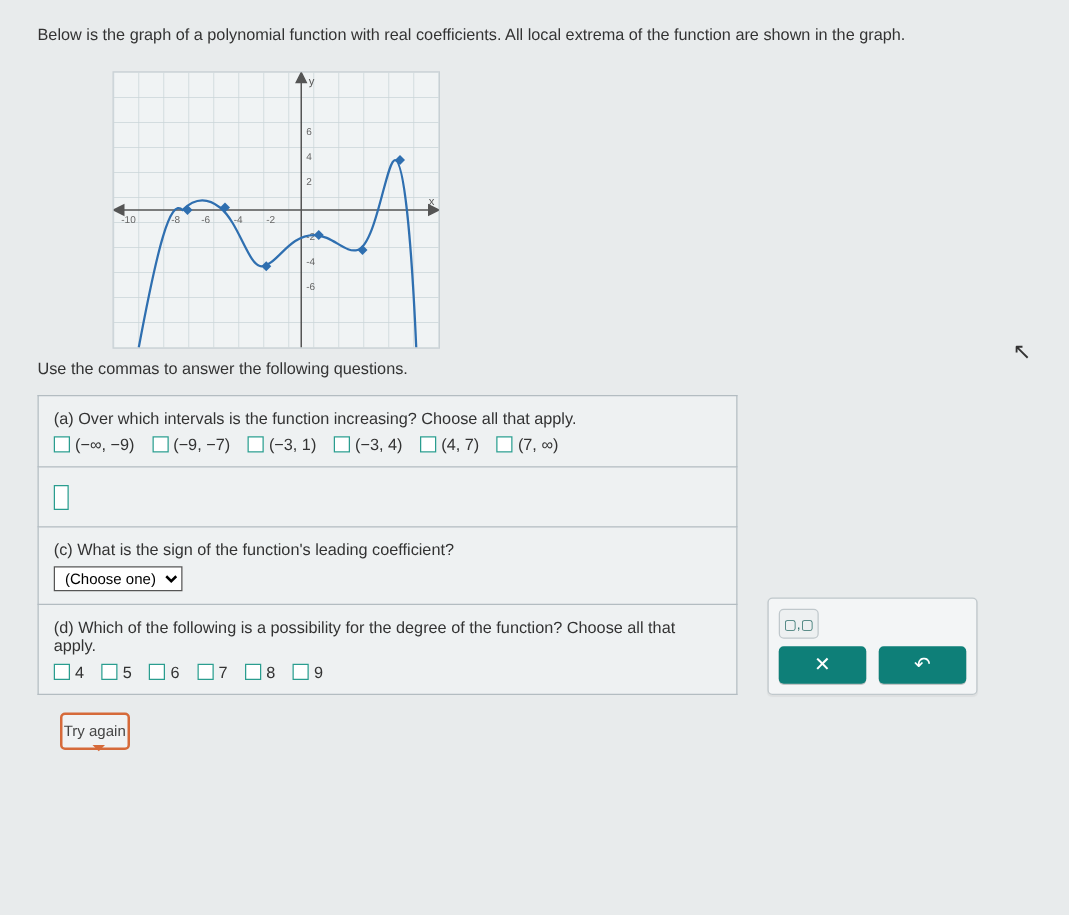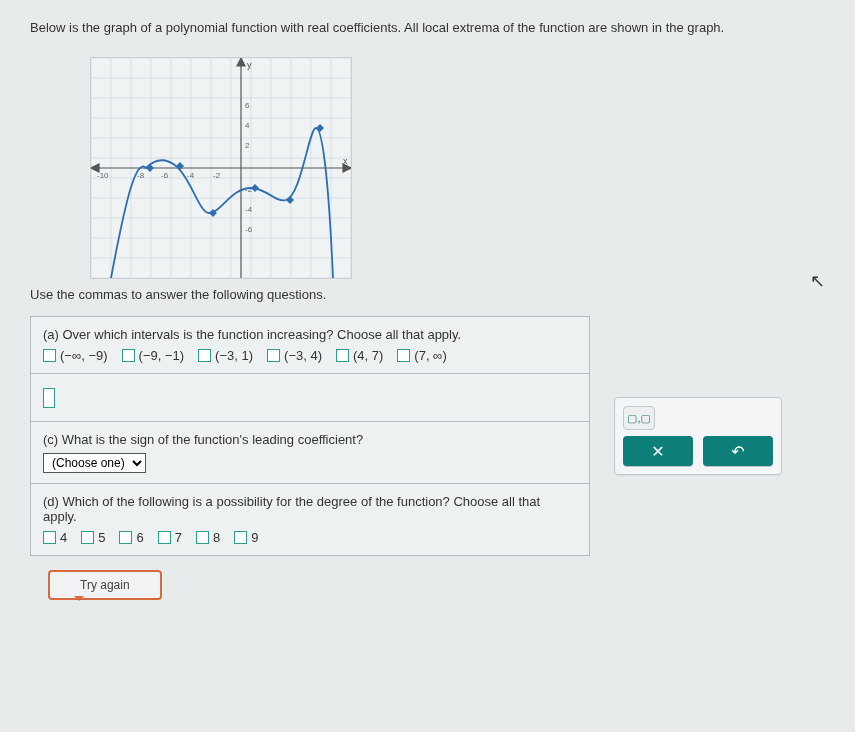--- a/index.html
+++ b/index.html
@@ -16,21 +16,21 @@
   .prompt { margin-bottom: 22px; }
   .graph-box {
     width: 260px; height: 220px;
     background: linear-gradient(#f0f3f4,#f0f3f4);
     border: 1px solid #c8d0d4;
     margin: 8px 0 8px 60px;
     position: relative;
   }
   .graph-box svg { position:absolute; inset:0; }
   .subprompt { margin: 8px 0 14px 0; }
-  .main-row { display:flex; gap:24px; align-items:center; }
+  .main-row { display:flex; gap:24px; align-items:flex-end; }
   .qtable {
     border-collapse: collapse;
     width: 560px;
     background: #eef1f2;
   }
   .qtable td {
     border: 1px solid #b3bcc1;
     padding: 10px 12px;
     vertical-align: top;
   }
@@ -62,21 +62,21 @@
   .tool-btn.small { width:30px;height:22px;font-size:11px;}
   .action-row { display:flex; gap:10px; margin-top:6px;}
   .action-btn {
     flex:1;height:30px;border-radius:4px;background:#0e7f78;color:#fff;
     display:flex;align-items:center;justify-content:center;font-size:16px;
     box-shadow:0 1px 0 rgba(0,0,0,.2);
   }
   .try-again {
     margin:14px 0 0 18px; display:inline-block;
     border:2px solid #d66a3a; border-radius:4px;
-    padding:6px 30px; background:#f0f2f3; font-size:12px; color:#444;
+    padding:6px 1px; background:#f0f2f3; font-size:12px; color:#444;
     position:relative;
   }
   .try-again::after{
     content:""; position:absolute; bottom:-8px; left:24px;
     border:5px solid transparent; border-top-color:#d66a3a;
   }
   .cursor { position:absolute; right:30px; top:270px; font-size:18px; color:#333;}
 </style>
 </head>
 <body>
@@ -158,21 +158,21 @@
         <tr>
           <td>
       <div>(a) Over which intervals is the function increasing? Choose all that apply.</div>
       <div class="opts">
         <span class="chk">
                 <span class="chkbox"></span>
                 <span>(−∞, −9)</span>
               </span>
         <span class="chk">
                 <span class="chkbox"></span>
-                <span>(−9, −1)</span>
+                <span>(−9, −7)</span>
               </span>
         <span class="chk">
                 <span class="chkbox"></span>
                 <span>(−3, 1)</span>
               </span>
         <span class="chk">
                 <span class="chkbox"></span>
                 <span>(−3, 4)</span>
               </span>
         <span class="chk">

